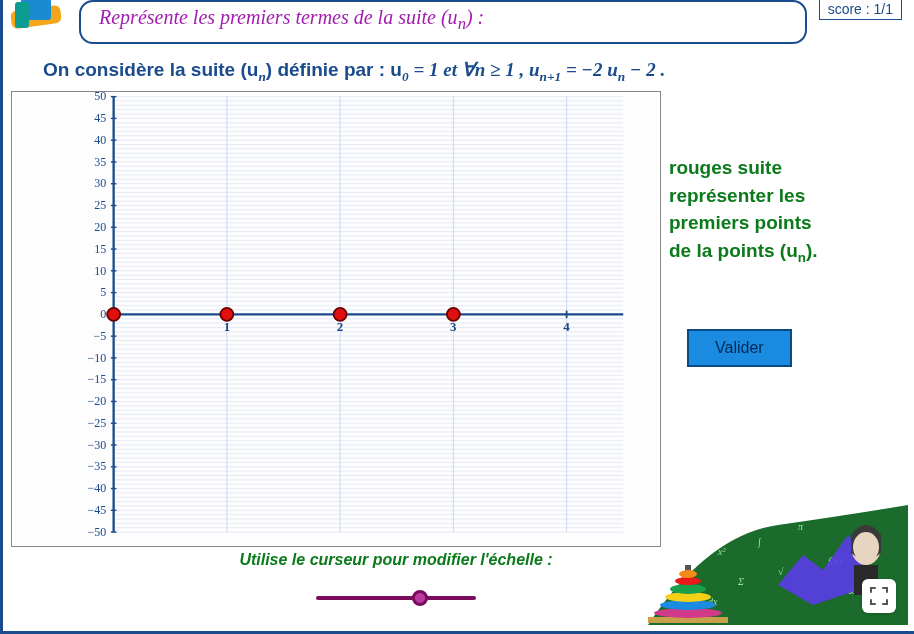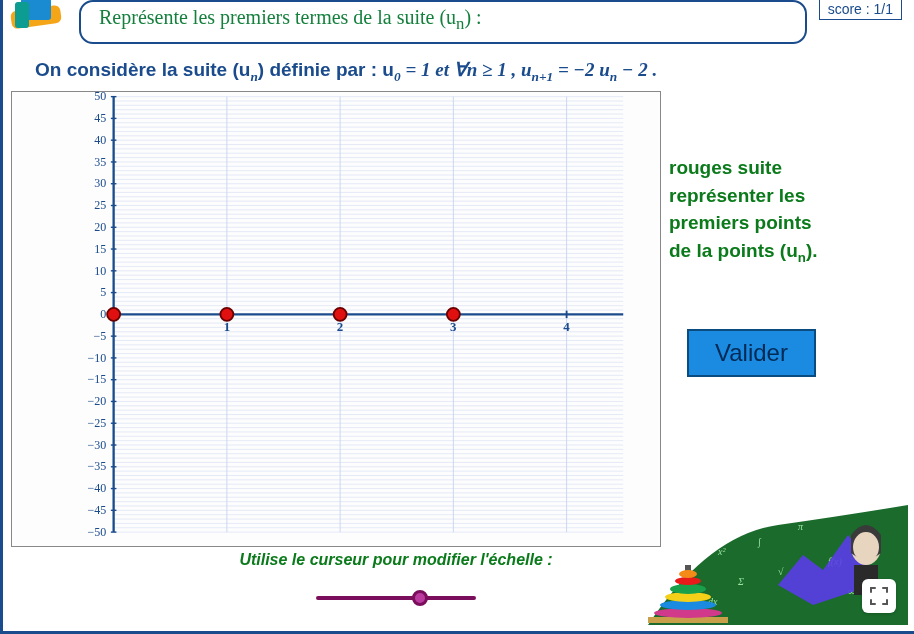--- a/index.html
+++ b/index.html
@@ -25,37 +25,38 @@
     margin-top: -6px;
   }
   .logo .blue-rect { position:absolute; left:10px; top:4px; width:30px; height:22px; background:#1a8bd0; border-radius:3px;}
   .logo .orange-bar { position:absolute; left:0; top:14px; width:50px; height:18px; background:#f4a518; border-radius:6px; transform:rotate(-8deg);}
   .logo .teal-bar { position:absolute; left:4px; top:8px; width:14px; height:26px; background:#0d9c92; border-radius:3px;}
   .instruction-box {
     flex: 1;
     border: 2px solid #1a4b8c;
     border-radius: 14px;
     padding: 4px 18px 8px;
-    color: #15803d;
+    color: #a21caf;
+    font-style: italic;
     font-size: 20px;
   }
   .score-box {
     border: 1.5px solid #1a4b8c;
     color: #1a4b8c;
     font-size: 14px;
     padding: 2px 8px;
     margin-top: -2px;
     font-style: normal;
     font-family: Arial, sans-serif;
   }
   .problem-stmt {
     color: #1a4b8c;
     font-weight: bold;
     font-size: 19px;
-    padding: 14px 20px 6px 32px;
+    padding: 14px 20px 6px 40px;
     font-family: Arial, sans-serif;
   }
   .problem-stmt .it { font-style: italic; font-family: Georgia, serif; font-weight: bold; }
   .main-row {
     display: flex;
     padding: 0 8px;
     gap: 8px;
   }
   .chart-col { flex: 0 0 650px; }
   .chart-frame {
@@ -75,21 +76,21 @@
     font-size: 19px;
     line-height: 1.45;
     font-family: Arial, sans-serif;
   }
   .valider-btn {
     margin-top: 62px;
     margin-left: 18px;
     background: #1a8be0;
     border: 2px solid #0a4b80;
     color: #002a55;
-    font-size: 24px;
+    font-size: 16px;
     padding: 8px 26px;
     font-family: Arial, sans-serif;
     cursor: pointer;
   }
   .bottom-bar {
     display:flex;
     align-items:center;
     gap: 20px;
     padding: 4px 0 0 120px;
     flex-direction: column;

